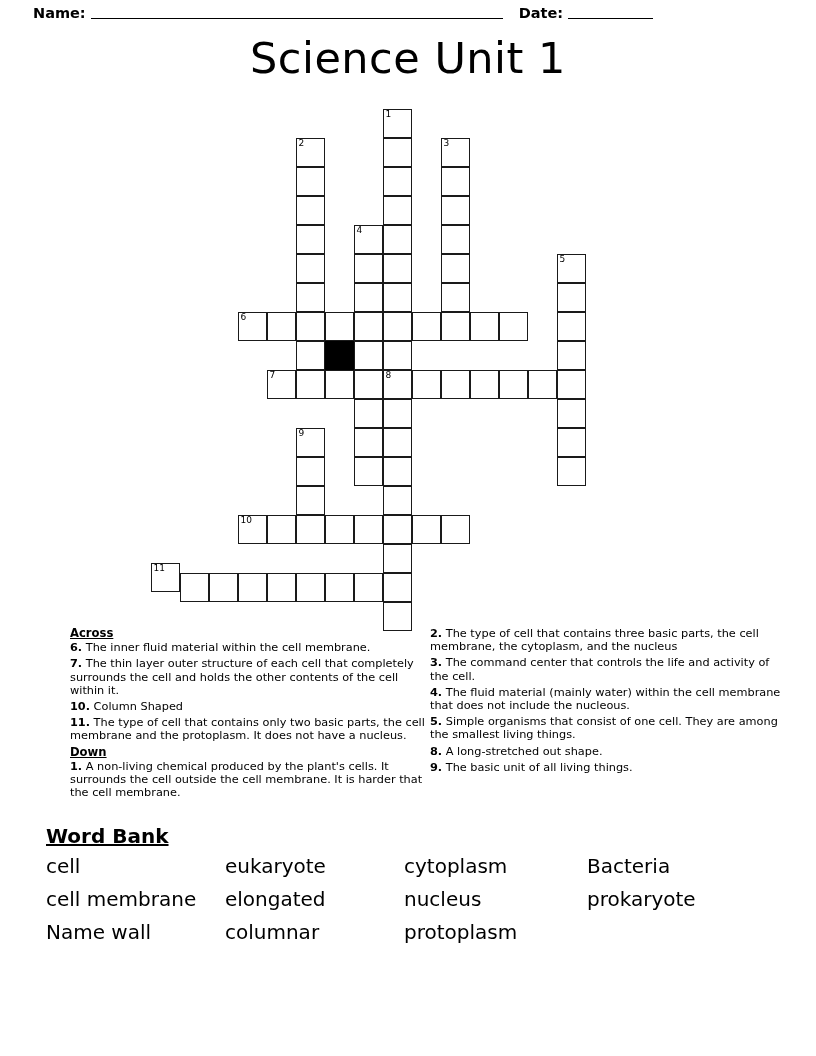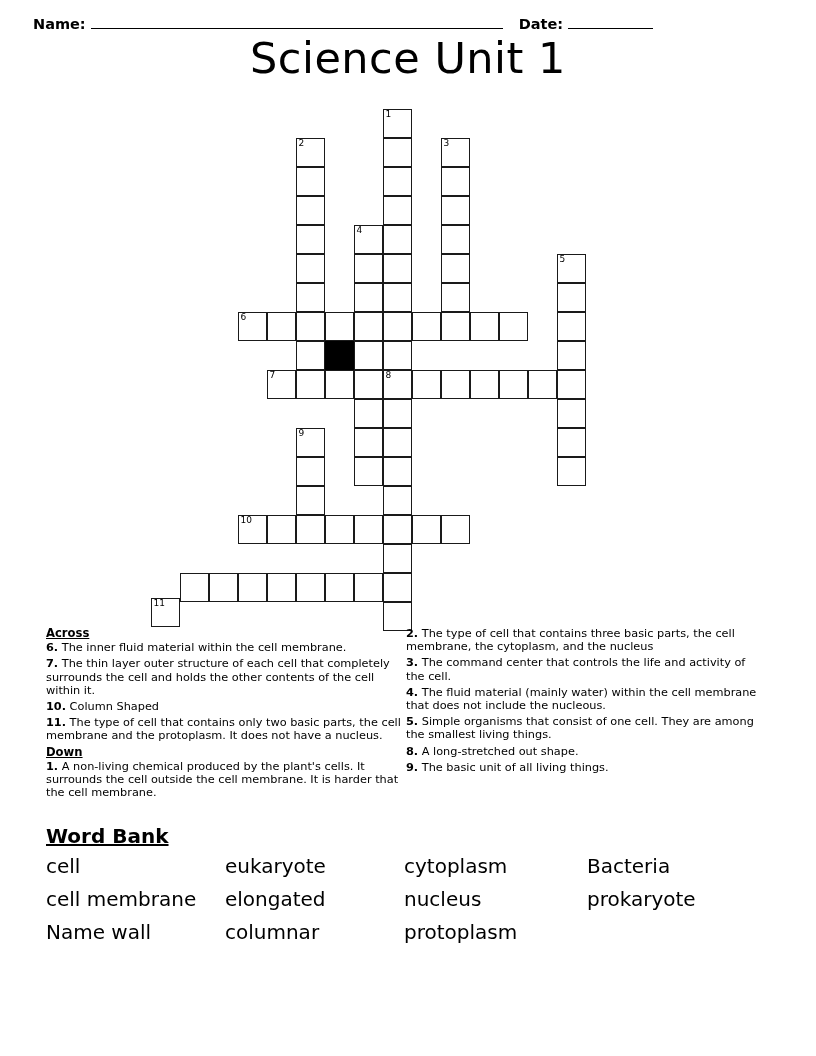--- a/index.html
+++ b/index.html
@@ -17,22 +17,22 @@
   }
 
   
   .header-row {
     position: absolute;
     left: 0;
     top: 0;
     width: 816px;
     height: 26px;
     display: flex;
-    align-items: flex-start;
-    padding-top: 16px;
+    align-items: center;
+    padding-top: 0;
     box-sizing: border-box;
   }
   .name-label {
     font-size: 14.5px;
     font-weight: bold;
     margin-left: 33px;
     white-space: nowrap;
   }
   .name-rule {
     flex: 0 0 412px;
@@ -101,20 +101,21 @@
     left: 0;
     top: 627px;
     width: 816px;
     height: 205px;
   }
   .clue-col {
     position: absolute;
     top: 0;
     font-size: 11.3px;
     line-height: 13.2px;
+    margin-left: 24px;
   }
   .clue-col.left  { left: 46px;  width: 355px; }
   .clue-col.right { left: 406px; width: 355px; }
 
   .clue-heading {
     font-size: 11.6px;
     font-weight: bold;
     text-decoration: underline;
     margin: 0 0 1px 0;
     display: block;
@@ -247,21 +248,21 @@
       <span class="num">10</span>
     </div>
     <div class="cell" style="left: 267px; top: 515px;"></div>
     <div class="cell" style="left: 296px; top: 515px;"></div>
     <div class="cell" style="left: 325px; top: 515px;"></div>
     <div class="cell" style="left: 354px; top: 515px;"></div>
     <div class="cell" style="left: 383px; top: 515px;"></div>
     <div class="cell" style="left: 412px; top: 515px;"></div>
     <div class="cell" style="left: 441px; top: 515px;"></div>
     <div class="cell" style="left: 383px; top: 544px;"></div>
-    <div class="cell" style="left: 151px; top: 598px;">
+    <div class="cell" style="left: 151px; top: 563px;">
       <span class="num">11</span>
     </div>
     <div class="cell" style="left: 180px; top: 573px;"></div>
     <div class="cell" style="left: 209px; top: 573px;"></div>
     <div class="cell" style="left: 238px; top: 573px;"></div>
     <div class="cell" style="left: 267px; top: 573px;"></div>
     <div class="cell" style="left: 296px; top: 573px;"></div>
     <div class="cell" style="left: 325px; top: 573px;"></div>
     <div class="cell" style="left: 354px; top: 573px;"></div>
     <div class="cell" style="left: 383px; top: 573px;"></div>

